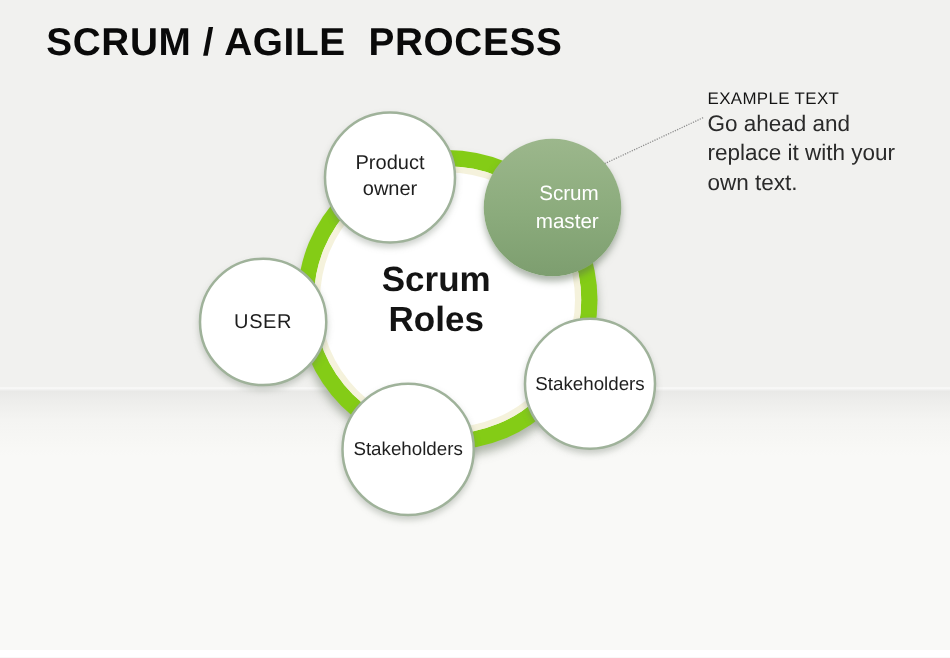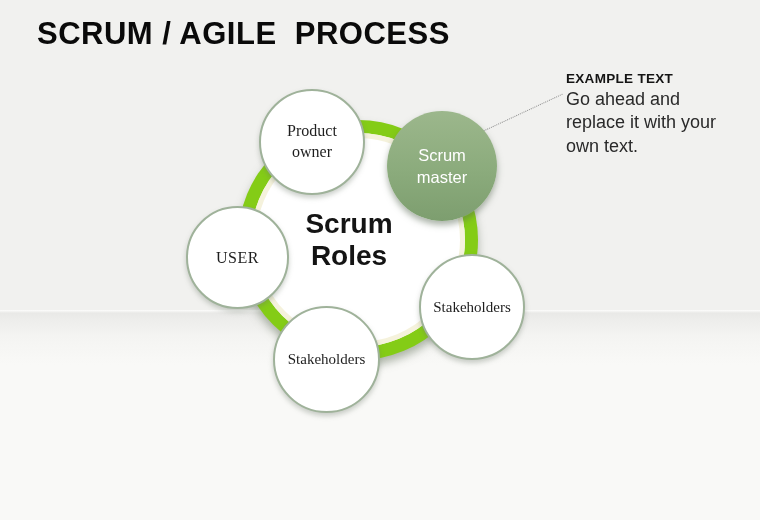--- a/index.html
+++ b/index.html
@@ -54,45 +54,44 @@
   
   .node {
     position: absolute; border-radius: 50%;
     display: flex; align-items: center; justify-content: center;
     text-align: center; color: #1e1e1e;
   }
   .node.light {
     background: #ffffff;
     border: 2px solid #9fb29a;
     box-shadow: 0 3px 5px rgba(110, 120, 105, 0.35);
-    font-family: Liberation Serif, serif;
   }
   .node.green {
     background: linear-gradient(180deg, #9cb78c 0%, #8bab7c 55%, #7d9e6f 100%);
     color: #ffffff;
     box-shadow: 0 4px 6px rgba(90, 105, 85, 0.5);
   }
   .node-product-owner   { left: 259px; top: 89px;  width: 106px; height: 106px; font-size: 16px; line-height: 1.3; padding: 0 15px; }
-  .node-scrum-master    { left: 387px; top: 111px; width: 110px; height: 110px; font-size: 16.5px; line-height: 1.35; padding: 0 18px; }
-  .node-user            { left: 186px; top: 206px; width: 103px; height: 103px; font-size: 16px; letter-spacing: 0.5px; }
+  .node-scrum-master    { left: 387px; top: 111px; width: 110px; height: 110px; font-size: 16.5px; line-height: 1.35; padding: 0 18px; text-align: right; }
+  .node-user            { left: 159px; top: 206px; width: 103px; height: 103px; font-size: 16px; letter-spacing: 0.5px; }
   .node-stakeholders-r  { left: 419px; top: 254px; width: 106px; height: 106px; font-size: 15px; white-space: nowrap; }
   .node-stakeholders-b  { left: 273px; top: 306px; width: 107px; height: 107px; font-size: 15px; white-space: nowrap; }
 
   
   .connector {
     position: absolute; left: 478px; top: 133px; width: 93px; height: 0;
     border-top: 1px dotted #8d8d8d;
     transform: rotate(-25deg); transform-origin: 0 0;
   }
 
   .callout {
     position: absolute; left: 566px; top: 71px; width: 175px;
   }
   .callout-heading {
-    font-size: 13.5px; font-weight: 700; color: #141414;
+    font-size: 13.5px; font-weight: 400; color: #141414;
     letter-spacing: 0.3px; margin-bottom: 2px;
   }
   .callout-body {
     font-size: 18px; color: #2a2a2a; line-height: 1.3; width: 170px;
   }
 
   .footer-heading {
     position: absolute; left: 180px; top: 408px;
     font-size: 24px; font-weight: 400; color: #242424; letter-spacing: -0.2px;
   }

